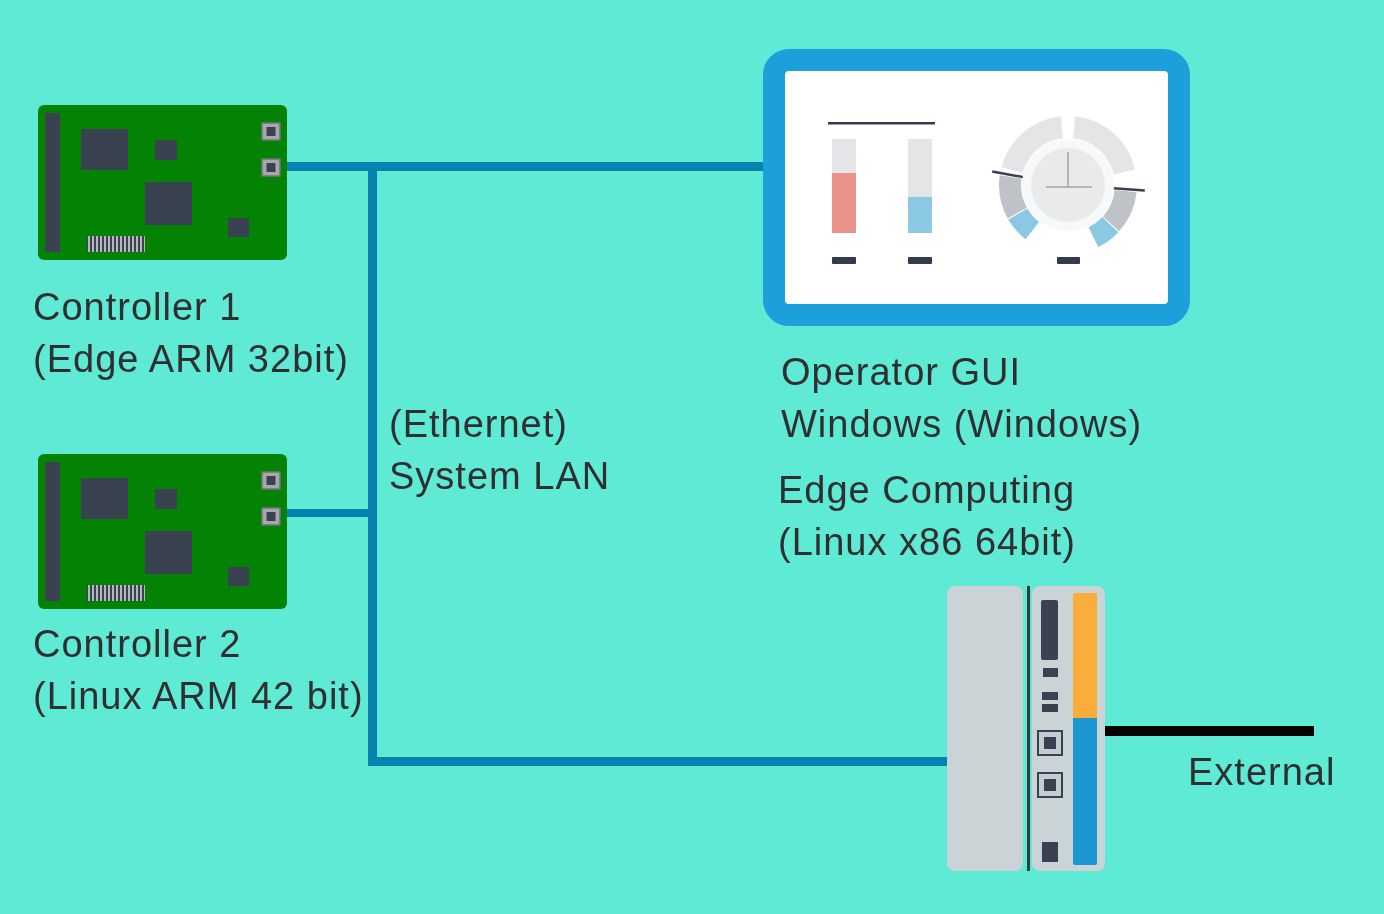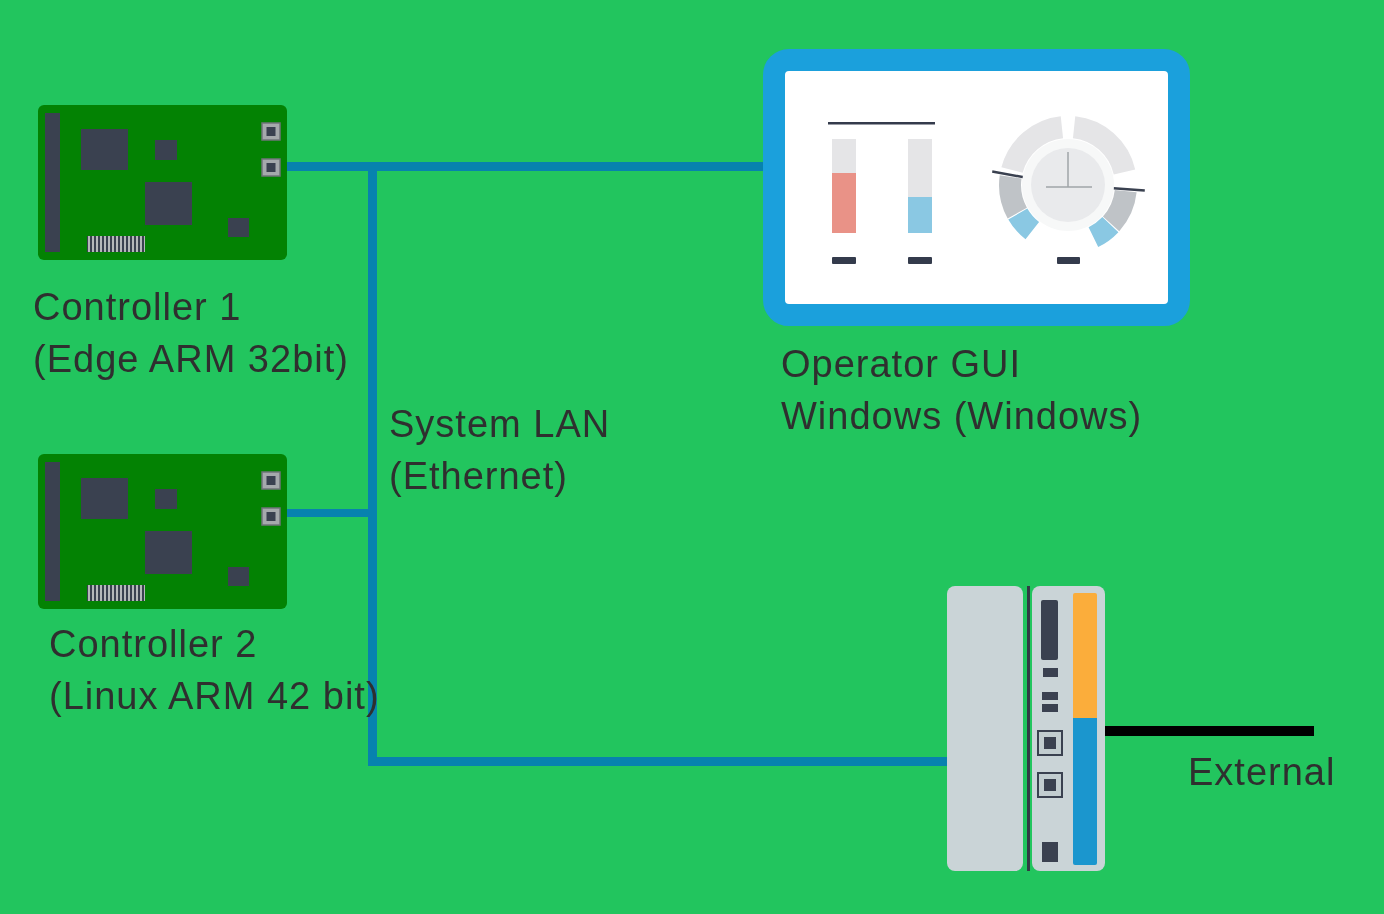--- a/index.html
+++ b/index.html
@@ -1,16 +1,16 @@
 <!DOCTYPE html>
 <html><head>
 <meta charset="utf-8">
 <style>
   html,body{margin:0;padding:0;background:#fff;}
-  .canvas{position:relative;width:1384px;height:914px;background:#22c55e;overflow:hidden;
+  .canvas{position:relative;width:1384px;height:914px;background:#5eead4;overflow:hidden;
           font-family:"Liberation Sans", sans-serif;}
 
   
   .lan{position:absolute;background:#0782AE;}
   .ext-line{position:absolute;left:1103px;top:726px;width:211px;height:10px;background:#000;}
 
   
   .label{position:absolute;font-size:38px;font-weight:300;color:#2F2F2F;
          line-height:52px;letter-spacing:1px;white-space:nowrap;}
   .label span{display:block;}
@@ -148,33 +148,37 @@
       <div class="cb-orange"></div>
       <div class="cb-blue"></div>
     </div>
   </div>
 
   <div class="label" style="left:33px;top:281px;">
     <span>Controller 1</span>
     <span>(Edge ARM 32bit)</span>
   </div>
 
-  <div class="label" style="left:33px;top:618px;margin-left:16px;">
+  <div class="label" style="left:33px;top:618px;">
     <span>Controller 2</span>
     <span>(Linux ARM 42 bit)</span>
   </div>
 
   <div class="label" style="left:389px;top:398px;">
+    <span>(Ethernet)</span>
     <span>System LAN</span>
-    <span>(Ethernet)</span>
   </div>
 
-  <div class="label" style="left:781px;top:338px;">
+  <div class="label" style="left:781px;top:346px;">
     <span>Operator GUI</span>
     <span>Windows (Windows)</span>
   </div>
 
+  <div class="label" style="left:778px;top:464px;">
+    <span>Edge Computing</span>
+    <span>(Linux x86 64bit)</span>
+  </div>
 
   <div class="label" style="left:1188px;top:746px;">
     <span>External</span>
   </div>
 
 </div>
 
 </body></html>

